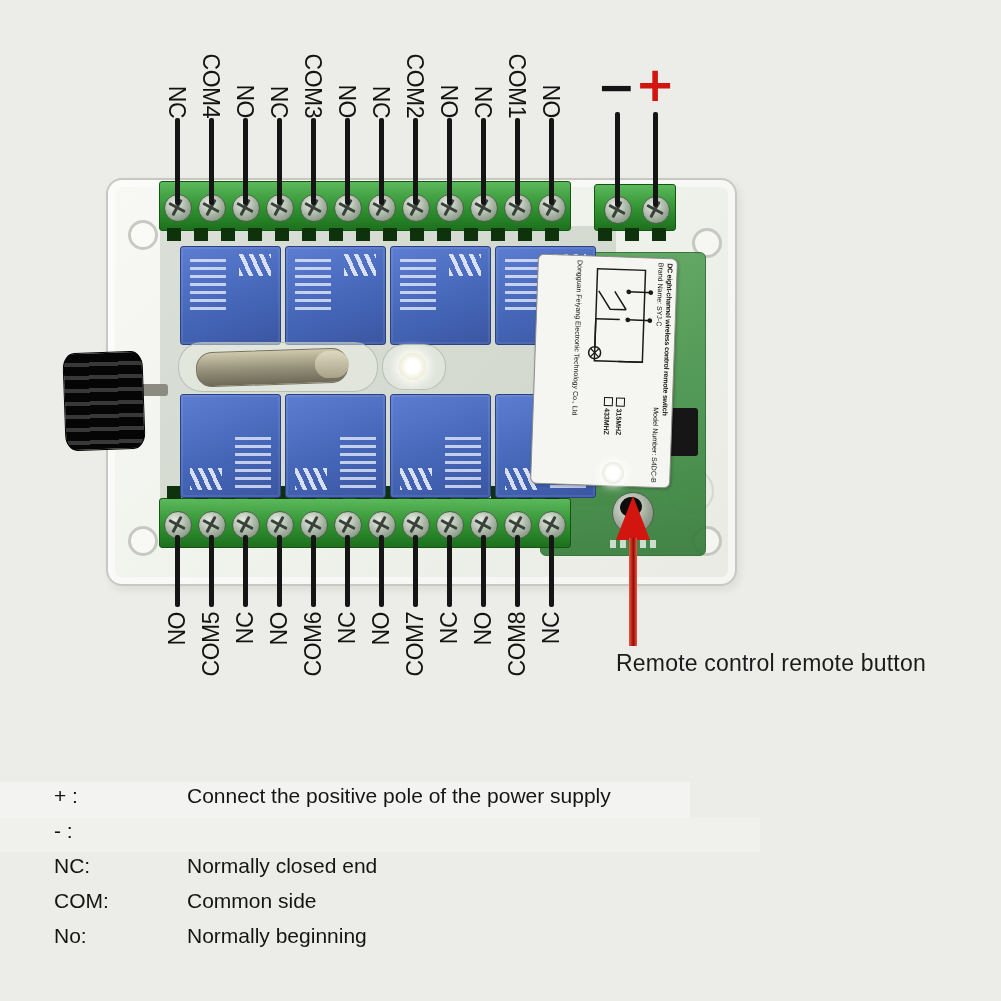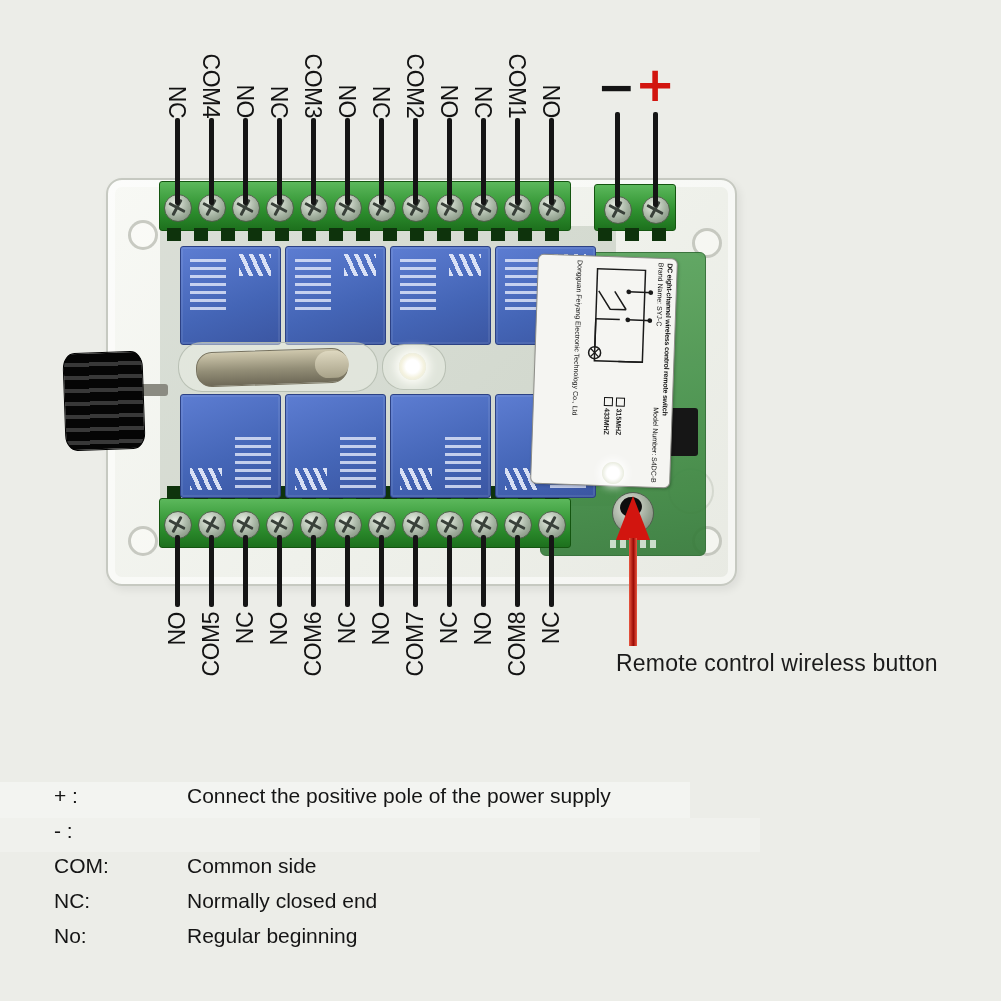--- a/index.html
+++ b/index.html
@@ -317,37 +317,37 @@
       <span class="v-label vbot" style="left: 399px;">NC</span>
       <span class="v-label vbot" style="left: 433px;">NO</span>
       <span class="v-label vbot" style="left: 467px;">COM8</span>
       <span class="v-label vbot" style="left: 501px;">NC</span>
     </div>
 
   <div class="arrow">
     <div class="head"></div>
     <div class="shaft"></div>
   </div>
-  <div class="note" style="left:616px;top:650px;">Remote control wireless button</div>
+  <div class="note" style="left:616px;top:650px;">Remote control remote button</div>
 
   <div class="legend">
     <div class="legend-row">
       <span class="legend-term">+ :</span>
       <span class="legend-desc">Connect the positive pole of the power supply</span>
     </div>
     <div class="legend-row">
       <span class="legend-term">- :</span>
     </div>
     <div class="legend-row">
+      <span class="legend-term">NC:</span>
+      <span class="legend-desc">Normally closed end</span>
+    </div>
+    <div class="legend-row">
       <span class="legend-term">COM:</span>
       <span class="legend-desc">Common side</span>
     </div>
     <div class="legend-row">
-      <span class="legend-term">NC:</span>
-      <span class="legend-desc">Normally closed end</span>
-    </div>
-    <div class="legend-row">
       <span class="legend-term">No:</span>
-      <span class="legend-desc">Regular beginning</span>
+      <span class="legend-desc">Normally beginning</span>
     </div>
   </div>
 
 </div>
 
 </body></html>

